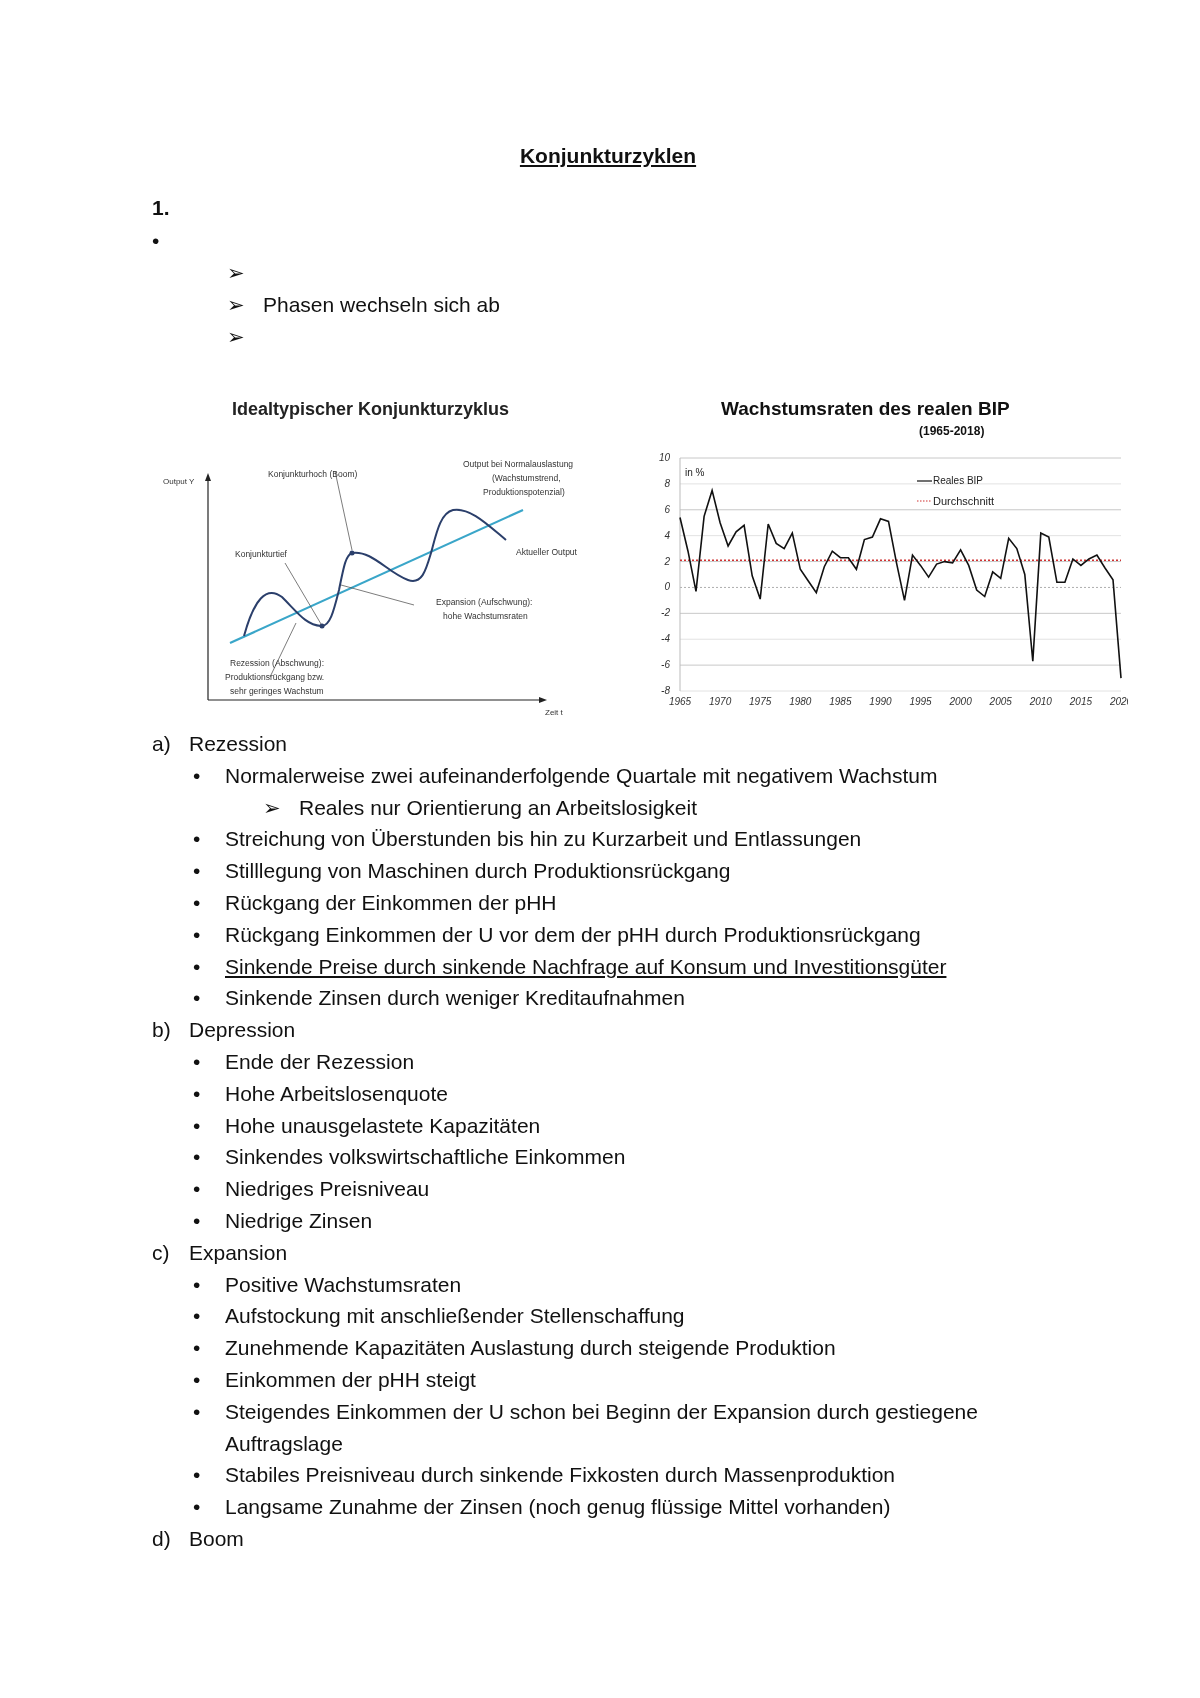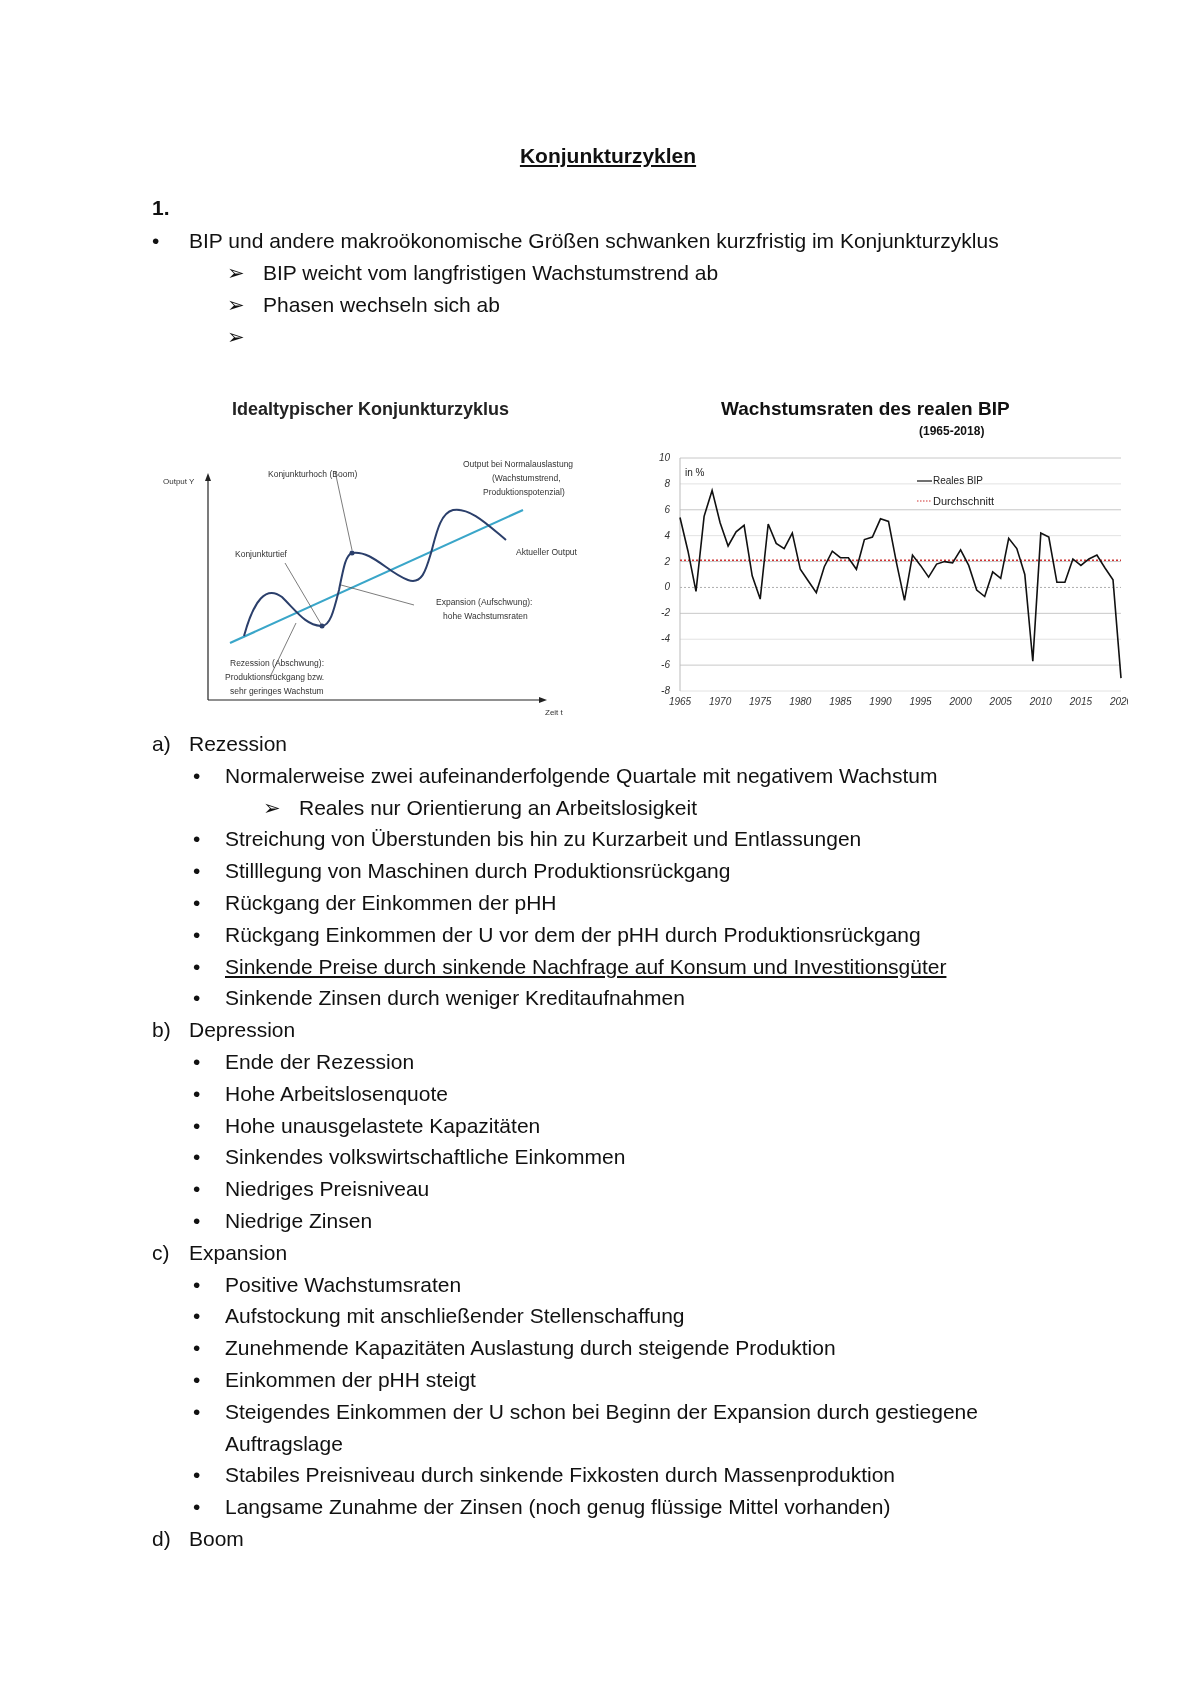--- a/index.html
+++ b/index.html
@@ -16,24 +16,22 @@
 </head>
 <body>
 
 <div class="page">
 
   <div class="title"><span>Konjunkturzyklen</span></div>
 
   <div class="line bold" style="left:144px; top:195px;">1.</div>
 
   <div class="line" style="left:144px; top:228px;">•</div>
-  <div class="line" style="left:181px; top:228px;">BIP und andere makroökonomische Größen schwanken kurzfristig im Konjunkturzyklus</div>
 
   <div class="line" style="left:219px; top:260px;">➢</div>
-  <div class="line" style="left:255px; top:260px;">BIP weicht vom langfristigen Wachstumstrend ab</div>
   <div class="line" style="left:219px; top:292px;">➢</div>
   <div class="line" style="left:255px; top:292px;">Phasen wechseln sich ab</div>
   <div class="line" style="left:219px; top:324px;">➢</div>
 
   <svg style="position:absolute; left:150px; top:385px;" width="460" height="340" viewBox="0 0 460 340">
     <text x="74" y="30" font-size="18" font-weight="bold" fill="#222">Idealtypischer Konjunkturzyklus</text>
 
     <line x1="50" y1="315" x2="50" y2="92" stroke="#222" stroke-width="1.2"></line>
     <polygon points="47,96 50,88 53,96" fill="#222"></polygon>
     <line x1="50" y1="315" x2="385" y2="315" stroke="#222" stroke-width="1.2"></line>

